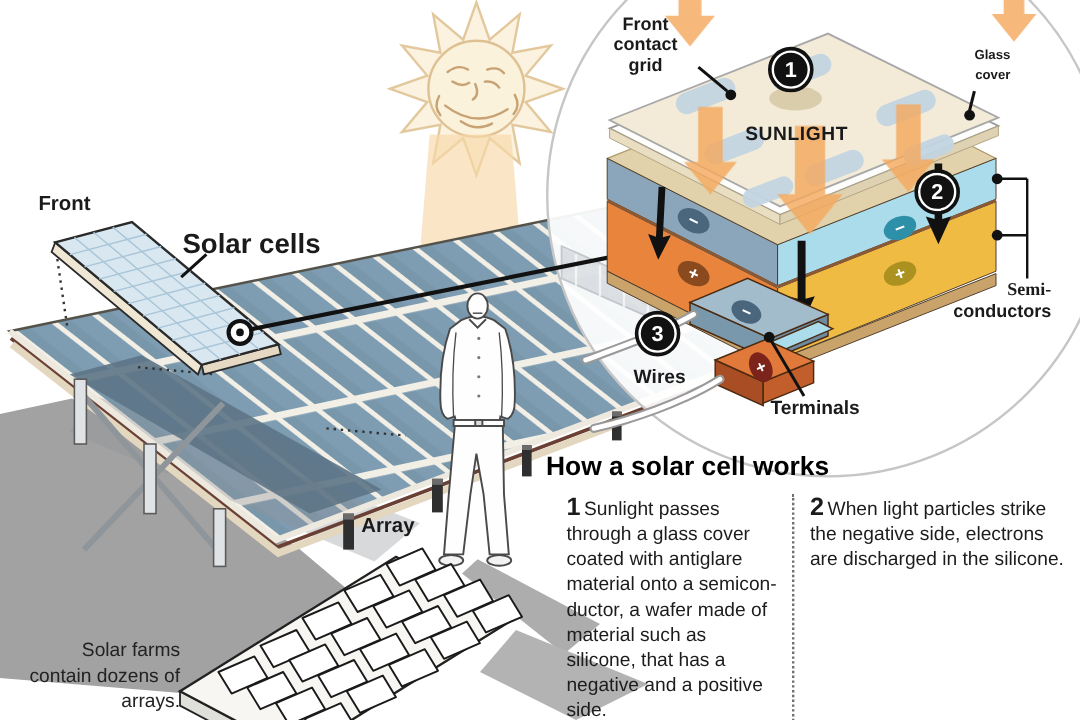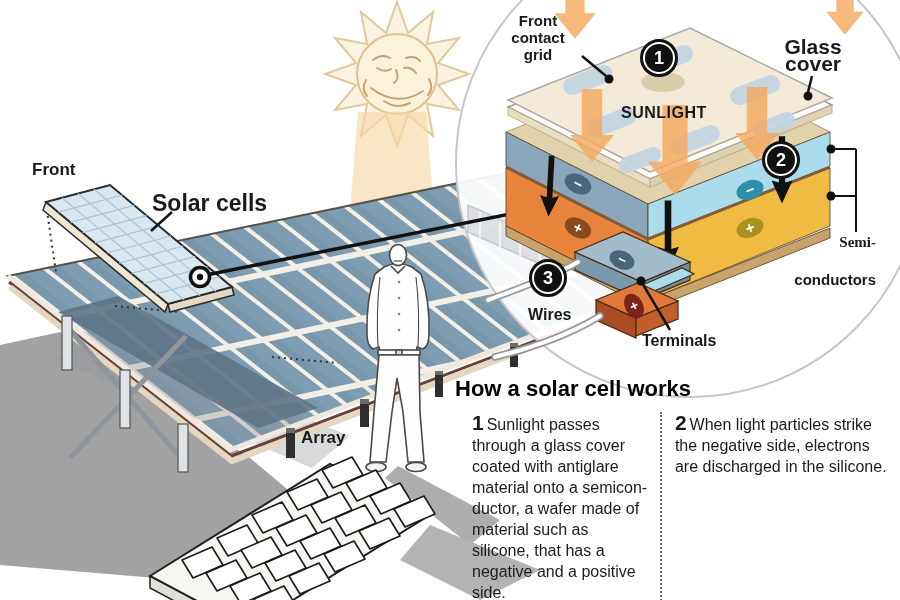--- a/index.html
+++ b/index.html
@@ -283,29 +283,30 @@
     <line x1="172" y1="212" x2="151" y2="231" stroke-width="2.5"></line>
     <path d="M834,149 H856 M834,196 H856 M856,149 V232" fill="none" stroke-width="2"></path>
     <circle cx="831" cy="149" r="4.5" stroke="none"></circle>
         <circle cx="831" cy="196" r="4.5" stroke="none"></circle>
   </g>
 </svg>
 
 <div class="lbl" style="left:32px;top:160px;font-size:17px;">Front</div>
 <div class="lbl" style="left:152px;top:190px;font-size:23px;">Solar cells</div>
 <div class="lbl wrap" style="left:496px;top:12px;width:84px;font-size:15px;line-height:17px;text-align:center;">Front contact grid</div>
-<div class="lbl wrap" style="left:784px;top:38px;width:58px;font-size:21px;line-height:17px;text-align:center;">Glass cover</div>
+<div class="lbl wrap" style="left:784px;top:38px;width:58px;font-size:11px;line-height:17px;text-align:right;">Glass cover</div>
 <div class="lbl" style="left:621px;top:104px;font-size:16px;letter-spacing:0.5px;">SUNLIGHT</div>
 <div class="lbl wrap" style="left:752px;top:234px;width:124px;font-size:15px;line-height:17px;text-align:right;">
   <span style="display:block;font-family:Liberation Serif, serif;">Semi-</span>
-  <span style="display:block;margin-top:20px;">conductors</span>
+  <span style="display:block;">conductors</span>
 </div>
 <div class="lbl" style="left:528px;top:306px;font-size:16px;">Wires</div>
 <div class="lbl" style="left:642px;top:332px;font-size:16px;">Terminals</div>
 <div class="lbl" style="left:301px;top:428px;font-size:17px;">Array</div>
+<div class="caption wrap" style="left:16px;top:532px;width:134px;font-size:16px;line-height:21px;text-align:right;">Solar farms contain dozens of arrays.</div>
 
 <div class="badge" style="left:643px;top:42px;">1</div>
 <div class="badge" style="left:765px;top:144px;">2</div>
 <div class="badge" style="left:532px;top:262px;">3</div>
 
 <div class="explainer">
   <h2>How a solar cell works</h2>
   <div class="cols">
     <div class="col1">
       <p class="step"><span class="stepnum">1</span><span>Sunlight passes through a glass cover coated with antiglare material onto a semicon-ductor, a wafer made of material such as silicone, that has a negative and a positive side.</span></p>

